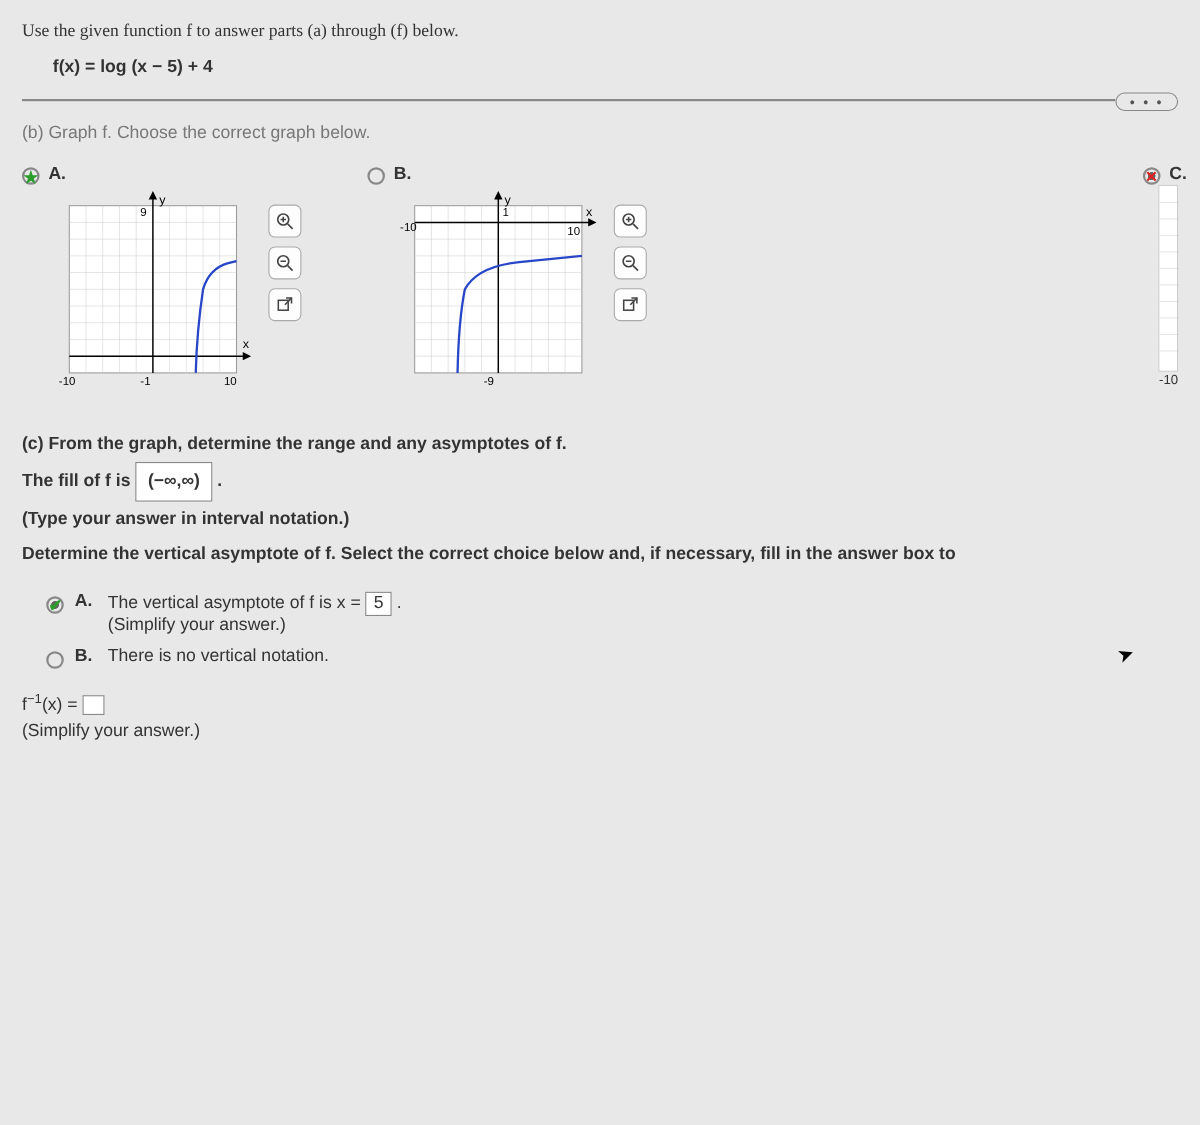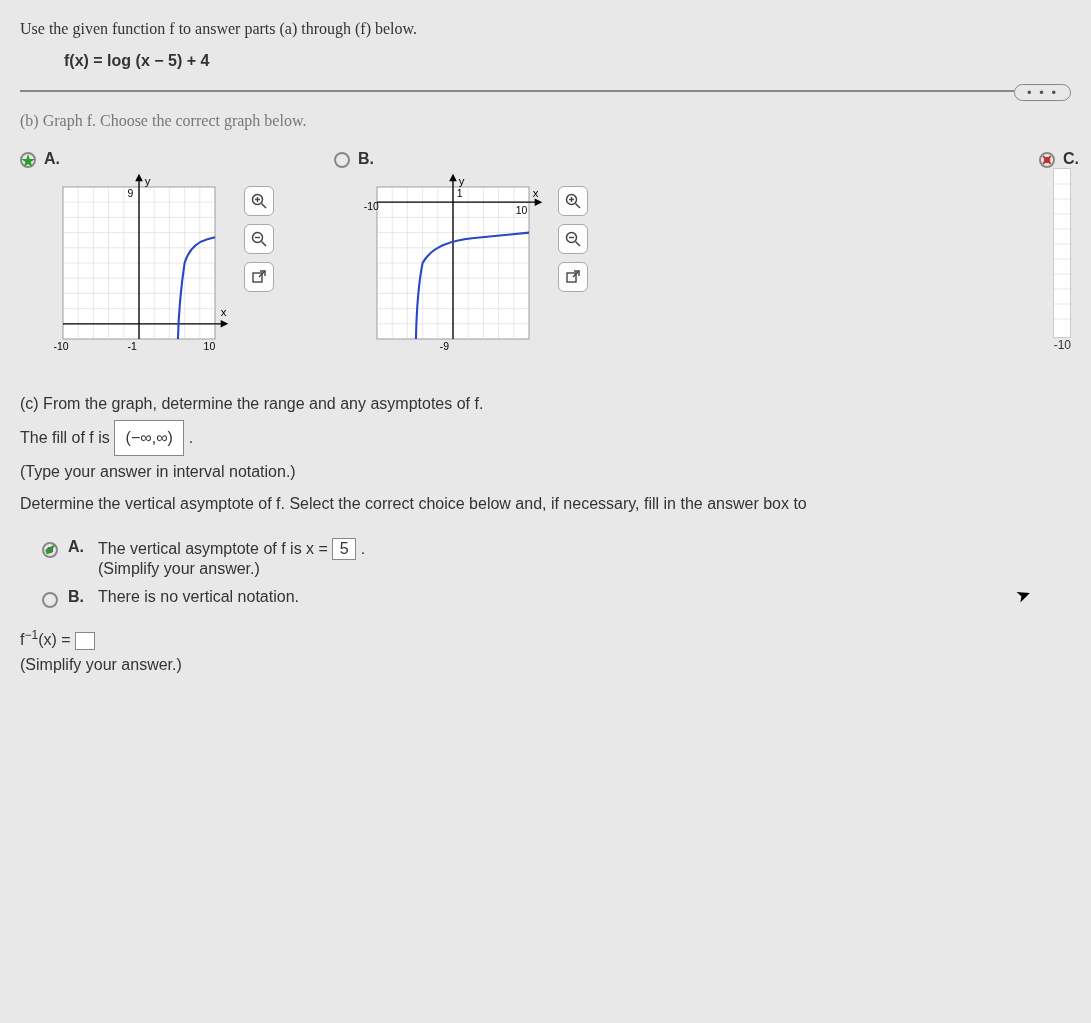--- a/index.html
+++ b/index.html
@@ -6,33 +6,33 @@
   body {
     margin: 0;
     padding: 20px;
     font-family: Arial, Helvetica, sans-serif;
     background: #e8e8e8;
     color: #333;
     font-size: 16px;
     width: 1091px;
   }
   .problem-text { margin-bottom: 14px; font-family: Liberation Serif, serif; }
-  .formula { margin-left: 44px; margin-bottom: 20px; }
+  .formula { margin-left: 28px; margin-bottom: 20px; }
   hr.divider { border: none; border-top: 2px solid #888; margin: 10px 0 20px 0; }
   .more-pill {
     float: right;
     border: 1px solid #888;
     border-radius: 12px;
     padding: 0 12px;
     font-size: 13px;
     color: #555;
     margin-top: -6px;
     letter-spacing: 2px;
   }
-  .sub-question { color: #777; margin: 14px 0 18px 0; font-family: Liberation Serif, serif; }
+  .sub-question { color: #777; margin: 14px 0 18px 0; }
   .options-row { display: flex; gap: 60px; align-items: flex-start; margin-bottom: 30px; }
   .option { display: flex; align-items: flex-start; gap: 8px; }
   .option-label { font-weight: bold; margin-top: 2px; }
   .radio {
     width: 16px; height: 16px; border: 2px solid #888; border-radius: 50%;
     display: inline-block; position: relative; flex-shrink: 0; margin-top: 4px;
   }
   .radio.star-green::before {
     content: "★"; position: absolute; left: -2px; top: -4px; color: #2a9d2a; font-size: 18px;
   }
@@ -47,21 +47,21 @@
   .graph-block { display: flex; align-items: flex-start; gap: 10px; }
   .graph-wrap {
     width: 190px; height: 190px; position: relative; flex-shrink: 0;
   }
   .btn-col { display: flex; flex-direction: column; gap: 8px; margin-top: 18px;}
   .icon-btn {
     width: 30px; height: 30px; border: 1px solid #aaa; border-radius: 6px;
     background: #fdfdfd; display: flex; align-items: center; justify-content: center;
     font-size: 16px; color: #444; cursor: pointer;
   }
-  .part-c { margin: 18px 0; line-height: 2; }
+  .part-c { margin: 18px 0; line-height: 2; font-weight: bold; }
   .answer-box {
     display: inline-block; border: 1px solid #888; background: #fff;
     padding: 1px 6px; min-width: 70px; text-align: center;
   }
   .answer-box.num { min-width: 24px; }
   .answer-box.empty { min-width: 20px; min-height: 18px; vertical-align: middle;}
   .sub-radio-row { display: flex; align-items: flex-start; gap: 10px; margin: 10px 0 6px 22px;}
   .sub-label { font-weight: bold; margin-right: 4px;}
   .cursor-arrow {
     position: absolute; right: 40px; font-size: 18px; color: #000;

